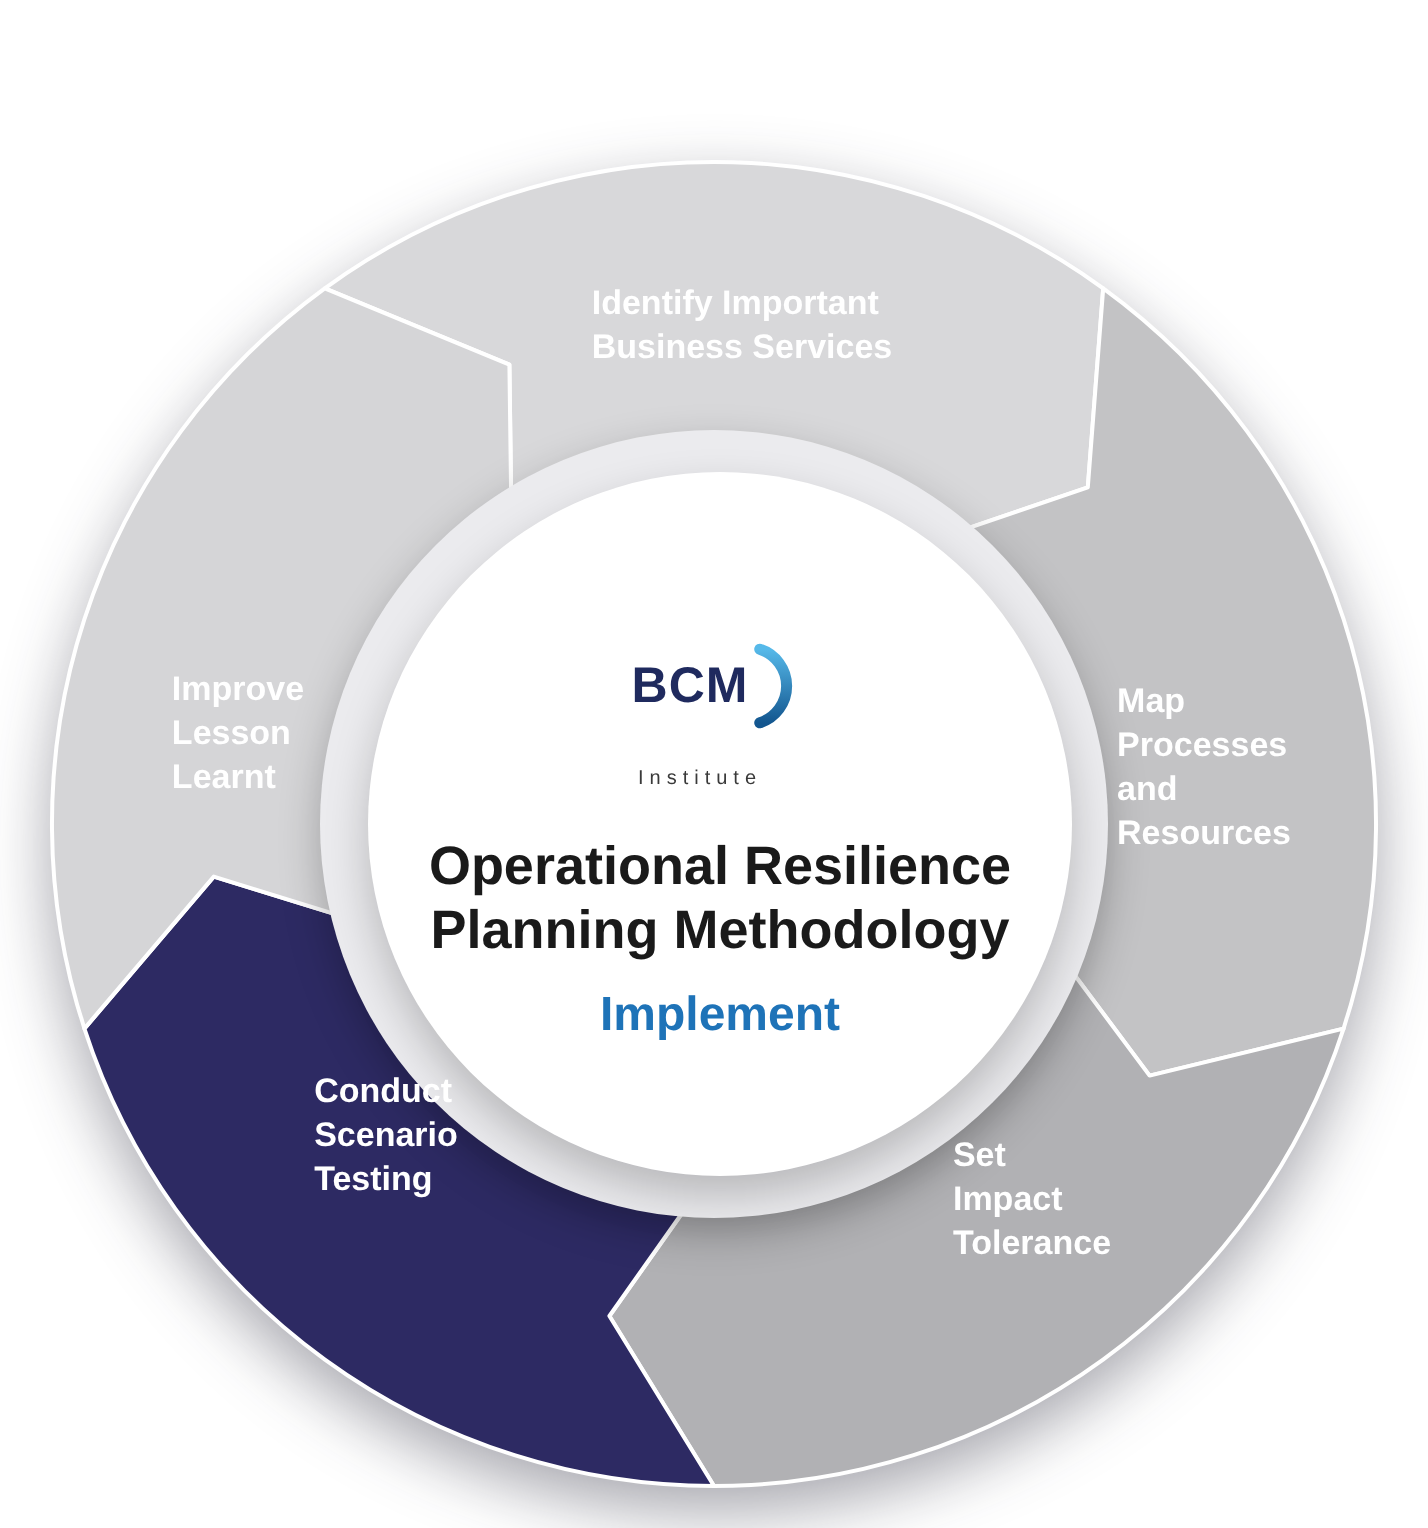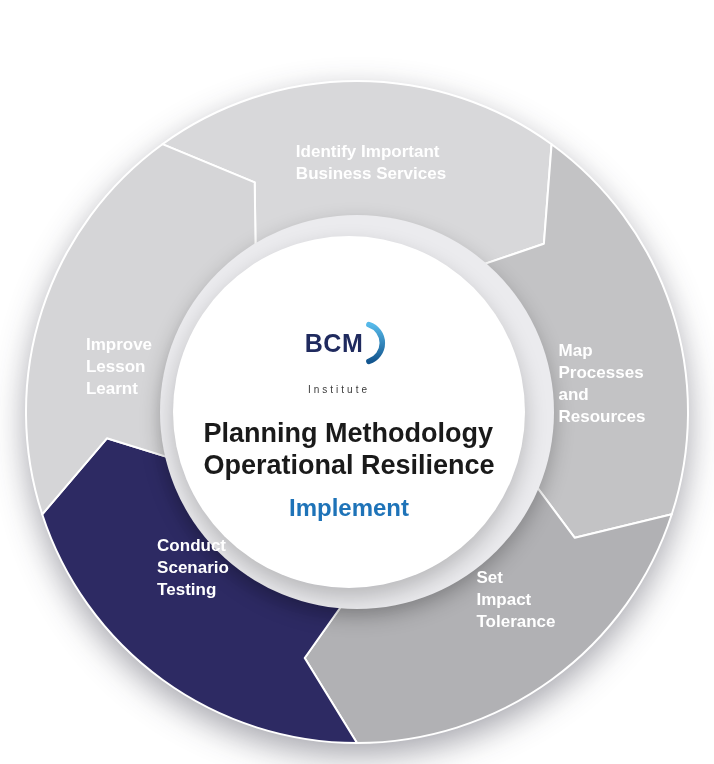--- a/index.html
+++ b/index.html
@@ -12,25 +12,25 @@
     position:absolute; left:0; top:0; width:714px; height:764px;
     filter: drop-shadow(0 12px 16px rgba(25,25,45,0.38));
   }
   .seg { stroke:#ffffff; stroke-width:2; stroke-linejoin:round; }
   .ring {
     position:absolute; left:160px; top:215px; width:394px; height:394px;
     border-radius:50%; background:var(--ring,#ebebee);
     box-shadow: 0 8px 20px rgba(0,0,0,0.25);
   }
   .center-circle {
-    position:absolute; left:173px; top:236px; width:352px; height:352px;
+    position:absolute; left:184px; top:236px; width:352px; height:352px;
     border-radius:50%; background:var(--circle,#ffffff);
     box-shadow: 0 10px 22px rgba(0,0,0,0.22);
     display:flex; flex-direction:column; align-items:center;
-    padding-top:84px; box-sizing:border-box; 
+    padding-top:84px; box-sizing:border-box; text-align:center;
   }
   .logo { display:flex; flex-direction:column; align-items:center; }
   .logo-row { display:flex; align-items:center; }
   .logo-text {
     font-size:25px; font-weight:700; letter-spacing:0.5px;
     color:var(--logo-navy,#1f2a5e);
   }
   .crescent { margin-left:2px; }
   .logo-sub {
     font-size:10px; letter-spacing:3px; color:#3a3a3a;
@@ -82,22 +82,22 @@
               <stop offset="1" stop-color="#13568f"></stop>
             </linearGradient>
           </defs>
           <path d="M4 5 A21 21 0 0 1 4 45" fill="none" stroke="url(#cg)" stroke-width="6" stroke-linecap="round"></path>
         </svg>
       </div>
       <div class="logo-sub">Institute</div>
     </div>
 
     <div class="title">
+      <div>Operational Resilience</div>
       <div>Planning Methodology</div>
-      <div>Operational Resilience</div>
     </div>
     <div class="phase">Implement</div>
   </div>
 
   <div class="seg-label label-identify">Identify Important
 Business Services</div>
   <div class="seg-label label-map">Map
 Processes
 and
 Resources</div>

